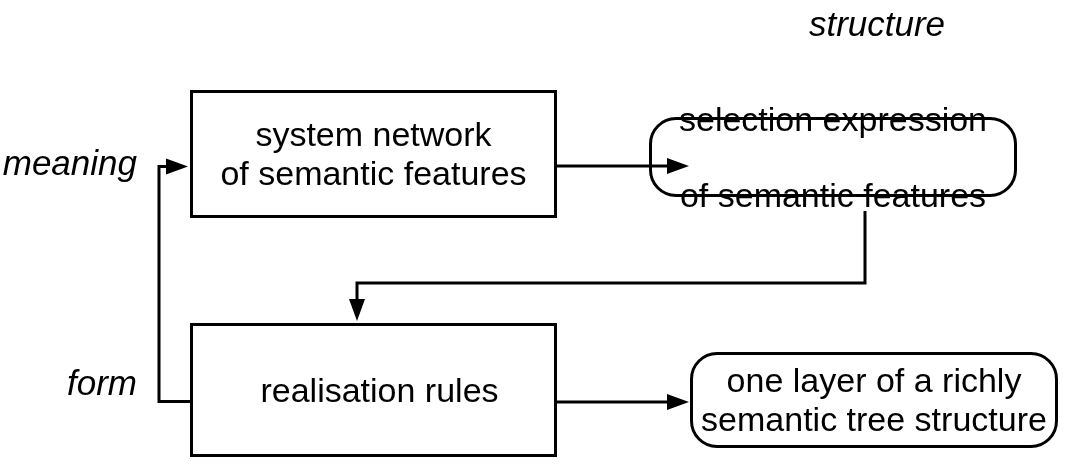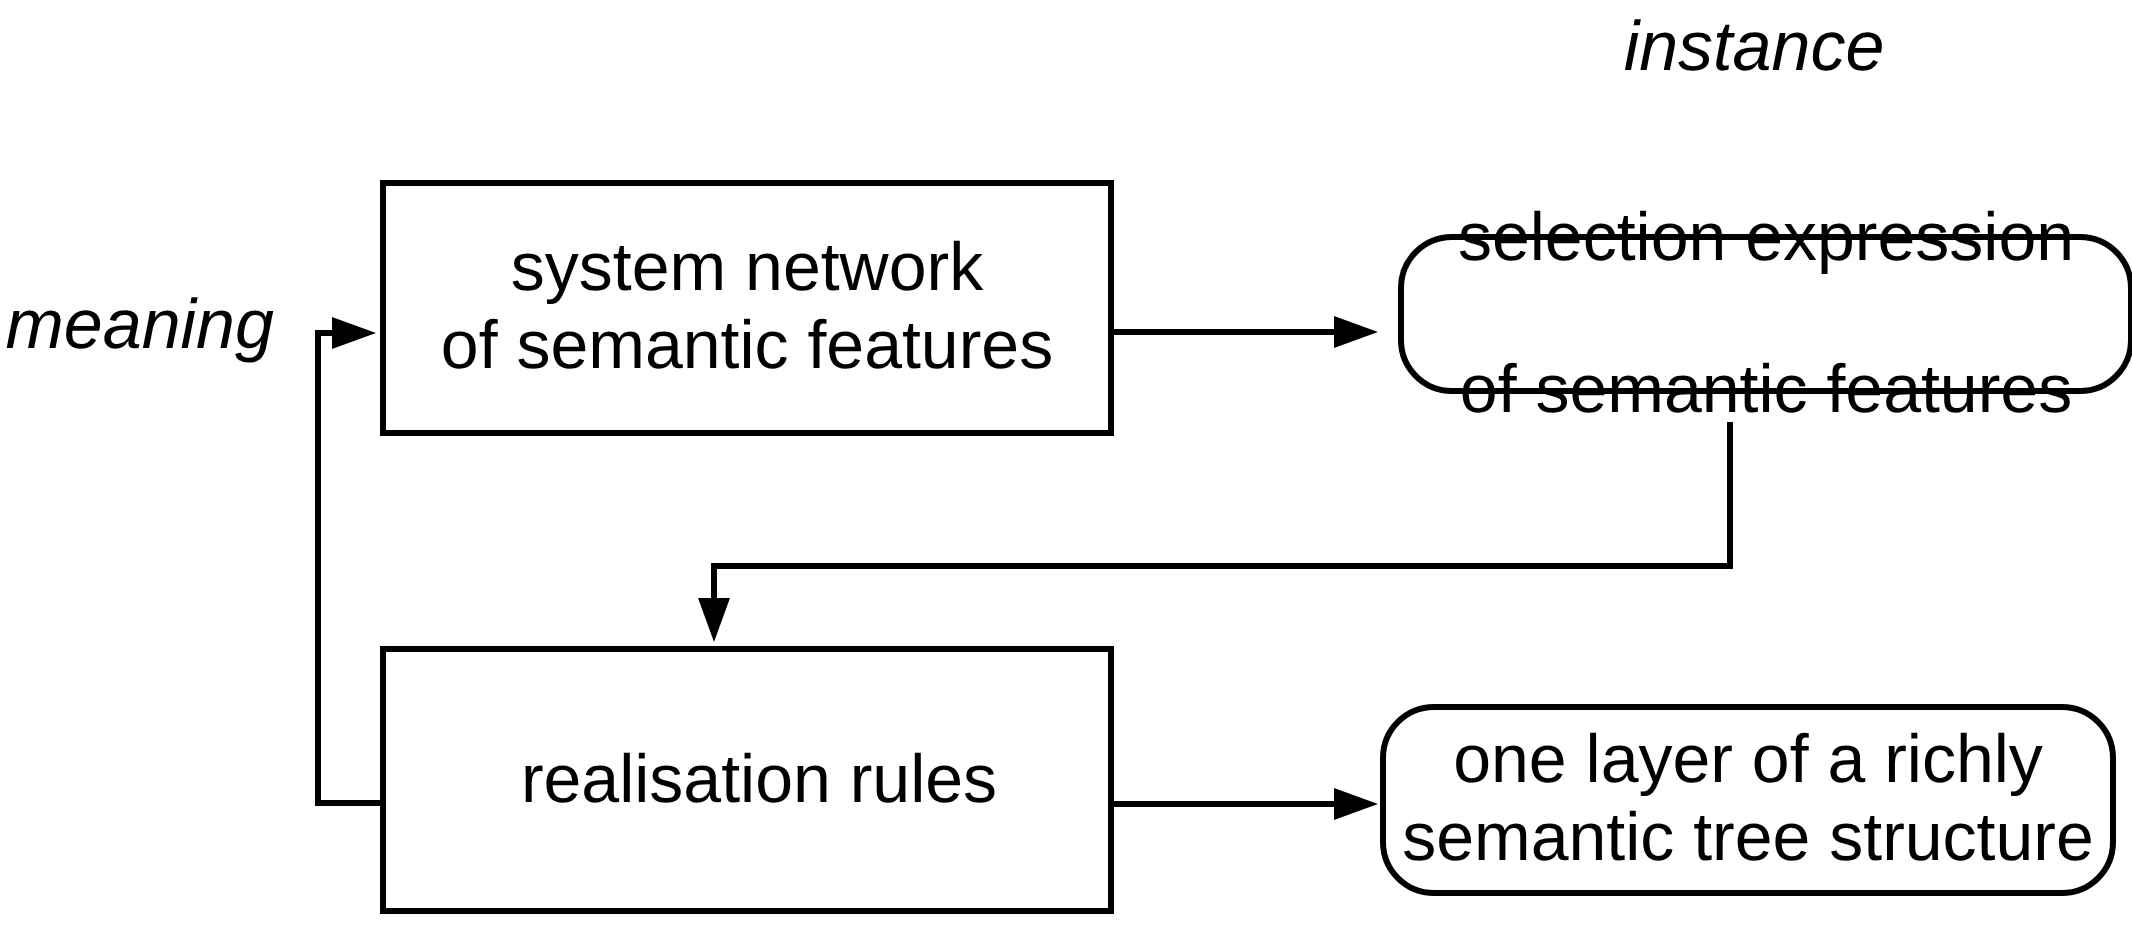--- a/index.html
+++ b/index.html
@@ -48,21 +48,21 @@
     flex-direction: column;
     align-items: center;
     justify-content: center;
     text-align: center;
     font-size: 34px;
     line-height: 39px;
     white-space: nowrap;
   }
   .box.rounded { border-radius: 27px; }
   .box.system      { left: 190px; top:  90px; width: 367px; height: 128px; }
-  .box.selection   { left: 699px; top: 117px; width: 368px; height:  80px; gap: 37px; }
+  .box.selection   { left: 649px; top: 117px; width: 368px; height:  80px; gap: 37px; }
   .box.realisation { left: 190px; top: 323px; width: 367px; height: 134px; padding-left: 12px; }
   .box.onelayer    { left: 690px; top: 352px; width: 368px; height:  96px; }
   svg.connectors {
     position: absolute;
     left: 0;
     top: 0;
     pointer-events: none;
   }
   svg.connectors path {
     fill: none;
@@ -73,24 +73,25 @@
     fill: var(--ink, #000000);
     stroke: none;
   }
 </style>
 </head>
 <body>
 
 <div class="canvas" style="--ink: #000000; --bg: #ffffff;">
 
 
-  <div class="col-header instance">instance</div>
+  <div class="col-header instance">structure</div>
 
   <div class="row-label meaning">meaning</div>
 
+  <div class="row-label form">form</div>
 
   <div class="box rect system">
     <span>system network</span>
     <span>of semantic features</span>
   </div>
 
   <div class="box rounded selection">
     <span>selection expression</span>
     <span>of semantic features</span>
   </div>

